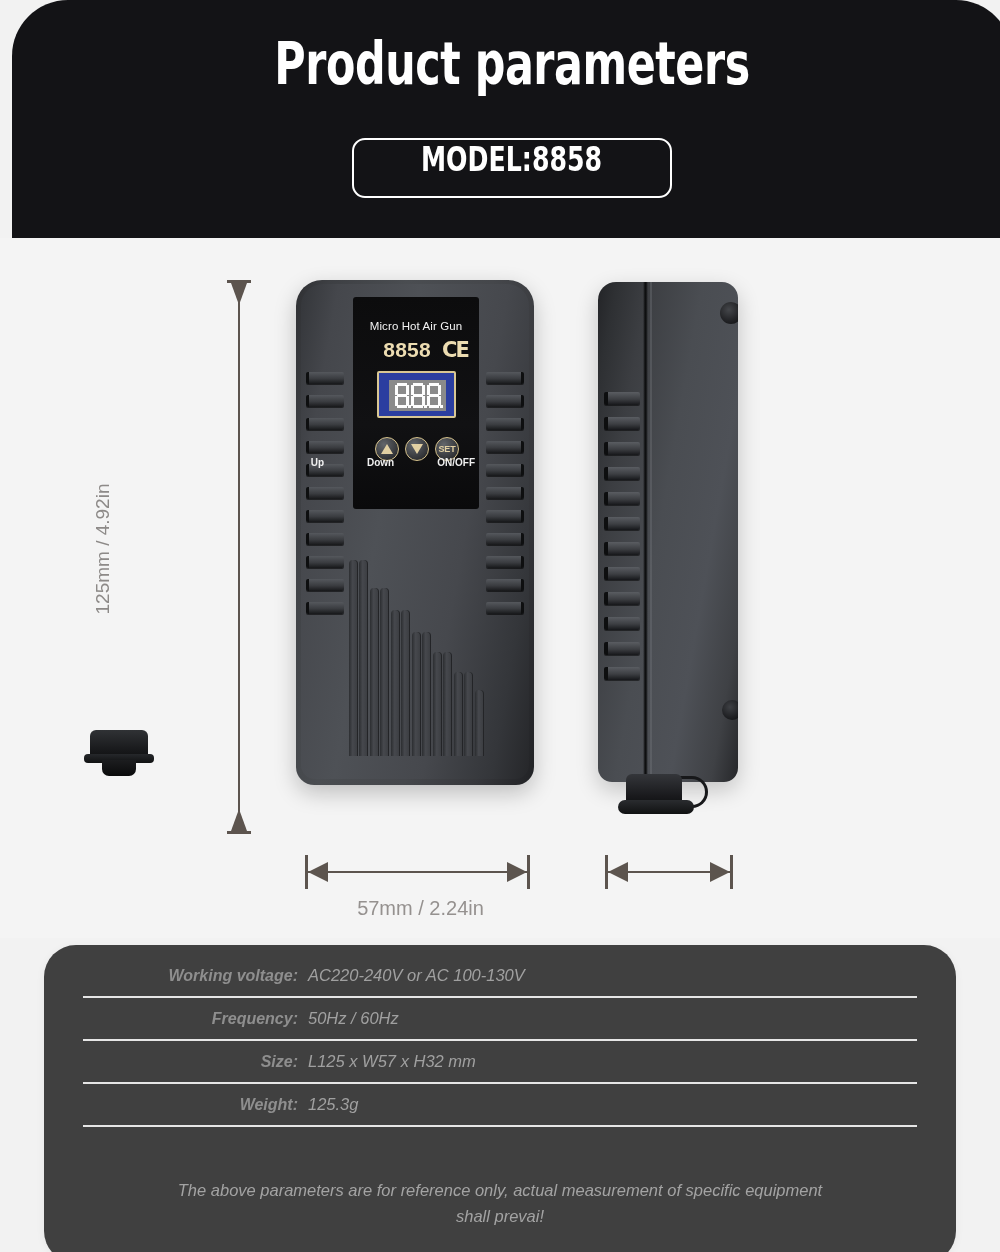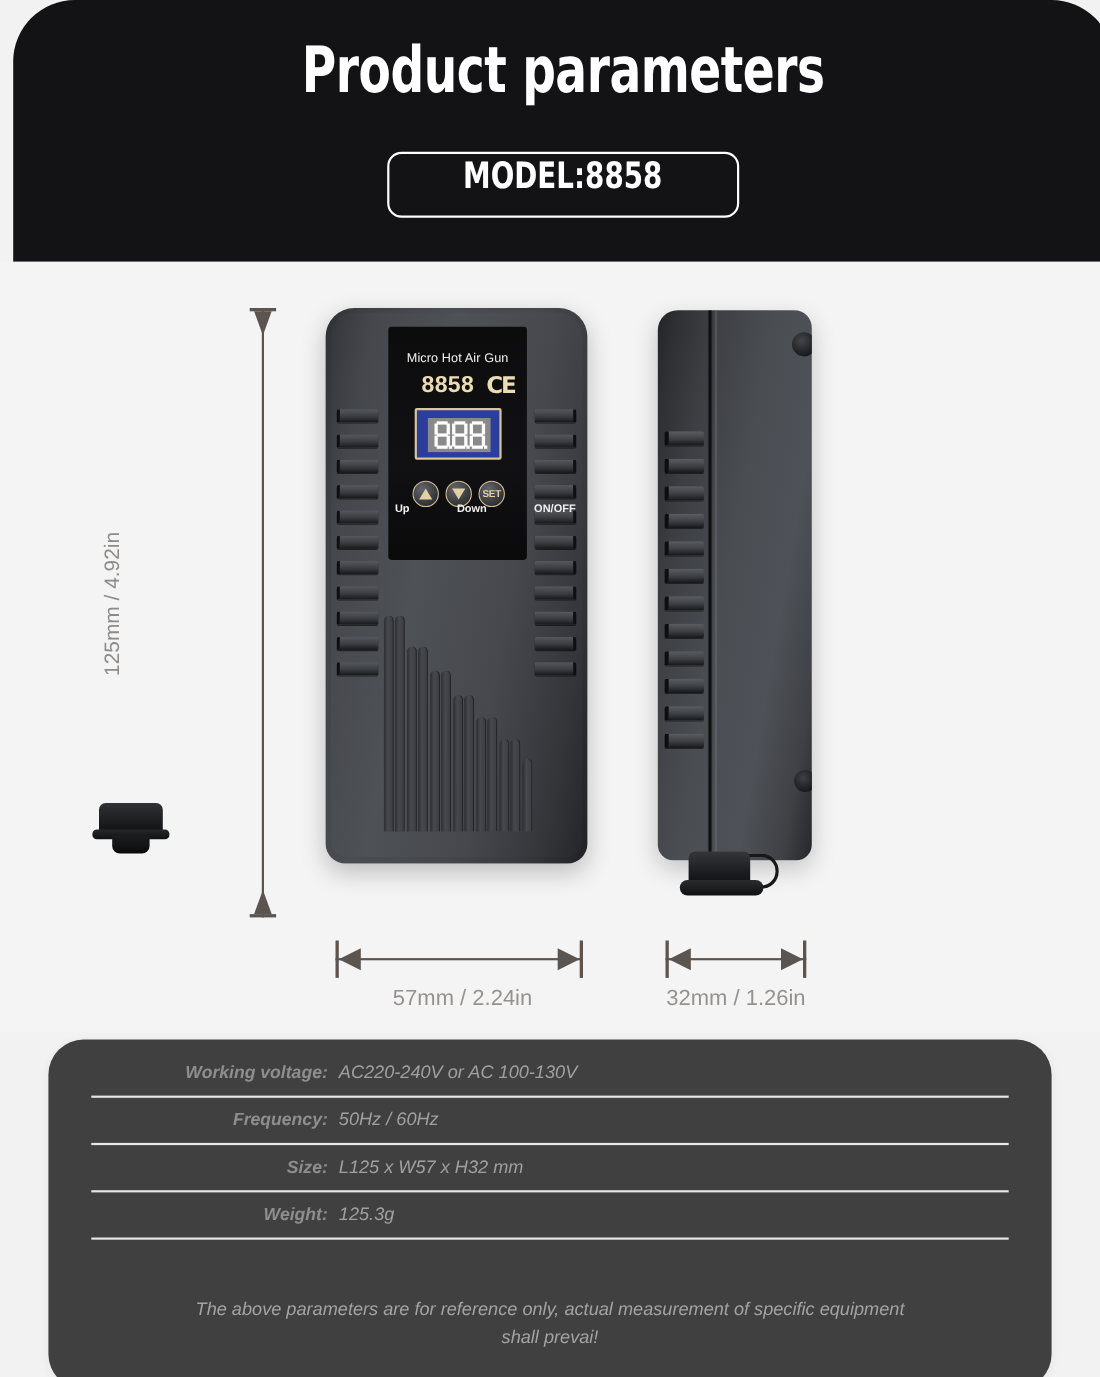--- a/index.html
+++ b/index.html
@@ -278,21 +278,21 @@
     color: #e2d0a3;
     font-size: 9px;
     font-weight: bold;
     letter-spacing: -0.2px;
   }
   #btn-labels {
     position: absolute;
     left: 6px; top: 160px;
     width: 116px;
     display: flex;
-    justify-content: flex-start;
+    justify-content: flex-end;
     align-items: flex-start;
     gap: 43px;
   }
   .btn-label {
     color: #f0f0f0;
     font-size: 10px;
     font-weight: bold;
     text-align: center;
     white-space: nowrap;
   }
@@ -673,21 +673,20 @@
     </div>
     <div class="dim-h-label" id="dim-h1-label">57mm / 2.24in</div>
 
     <div class="dim-h" id="dim-h2">
       <div class="line"></div>
       <div class="tick l"></div>
         <div class="tick r"></div>
       <div class="ah l"></div>
         <div class="ah r"></div>
     </div>
-    <div class="dim-h-label" id="dim-h2-label">32mm / 1.26in</div>
   </div>
 
   <div id="spec-card">
     <div id="spec-rows">
       <div class="spec-row">
         <span class="spec-label">Working voltage:</span>
         <span class="spec-value">AC220-240V or AC 100-130V</span>
       </div>
       <div class="spec-row">
         <span class="spec-label">Frequency:</span>

